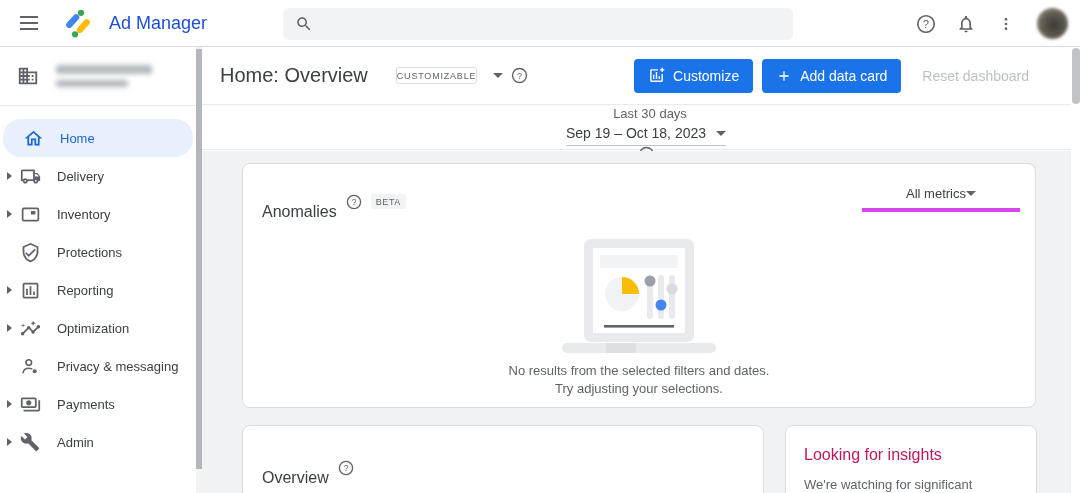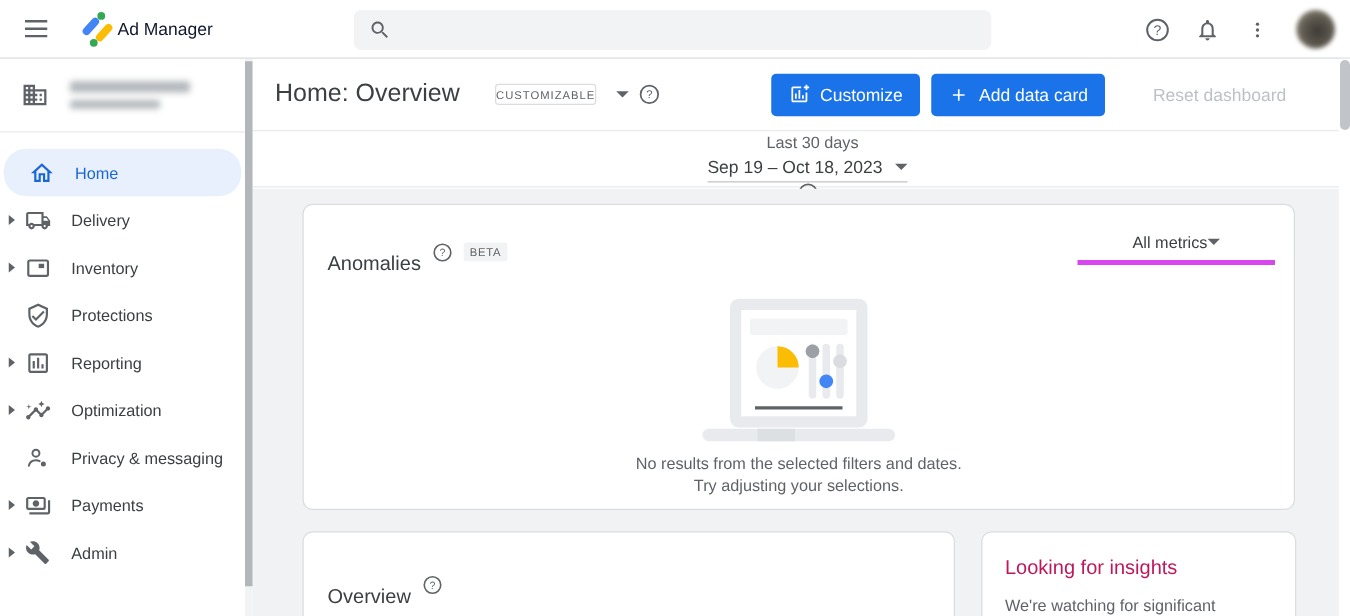--- a/index.html
+++ b/index.html
@@ -5,21 +5,21 @@
   * { box-sizing: border-box; margin: 0; padding: 0; }
   html,body { width:1080px; height:493px; overflow:hidden; }
   body { font-family:"Liberation Sans","DejaVu Sans",sans-serif; background:#fff; position:relative; color:#3c4043; }
 
   
   .topbar { position:absolute; top:0; left:0; right:0; height:47px; background:#fff;
             border-bottom:1px solid #dadce0; display:flex; align-items:center; z-index:10; }
   .hamburger { margin-left:17px; width:24px; height:24px; background:none; border:none; cursor:pointer;
                display:flex; align-items:center; justify-content:center; }
   .logo { margin-left:22px; width:30px; height:30px; }
-  .app-name { margin-left:1px; font-size:14px; color:#0f172a; }
+  .app-name { margin-left:16px; font-size:18px; color:#1d4ed8; }
   .searchbox { position:absolute; left:283px; top:8px; width:510px; height:32px; background:#f1f3f4;
                border-radius:6px; display:flex; align-items:center; padding:0 12px; }
   .searchbox input { border:none; background:transparent; outline:none; flex:1; margin-left:10px;
                      font-size:14px; color:#3c4043; font-family:inherit; }
   .topbar-right { position:absolute; right:12px; top:0; height:47px; display:flex; align-items:center; gap:14px; }
   .iconbtn { width:26px; height:26px; background:none; border:none; cursor:pointer; display:flex;
              align-items:center; justify-content:center; padding:0; }
   .avatar { width:31px; height:31px; border-radius:50%; margin-left:4px; cursor:pointer;
             background:radial-gradient(circle at 55% 55%, #3d3a35 0%, #5c584f 45%, #97907f 85%, #b5ad9c 100%);
             filter:blur(1.5px); }
@@ -51,21 +51,21 @@
   .title-group { display:flex; align-items:center; margin-left:18px; gap:8px; }
   .page-title { font-size:20px; color:#3c4043; }
   .customizable-badge { font-size:9px; letter-spacing:.8px; color:#5f6368; border:1px solid #dadce0;
                         border-radius:3px; padding:3px 0 2px; margin-left:20px; }
   .dd-caret { width:0; height:0; border-top:5px solid #5f6368; border-left:5px solid transparent;
               border-right:5px solid transparent; display:inline-block; cursor:pointer; }
   .header-actions { margin-left:auto; margin-right:43px; display:flex; align-items:center; gap:9px; }
   .btn-blue { background:#1a73e8; color:#fff; border:none; border-radius:4px; height:34px; padding:0 14px;
               font-size:14px; font-family:inherit; display:flex; align-items:center; gap:8px; cursor:pointer; }
   .btn-text-disabled { background:none; border:none; color:#bdc1c6; font-size:14px; font-family:inherit;
-                       padding:0 8px; margin-left:21px; cursor:default; }
+                       padding:0 8px; margin-left:4px; cursor:default; }
 
   .filter-bar { position:absolute; left:202px; top:106px; right:0; height:44px; background:#fff;
                 border-bottom:1px solid #e8eaed; display:flex; align-items:center;flex-direction:column; }
   .range-label { margin-left:18px; font-size:13px; color:#5f6368; }
   .date-dropdown { display:flex; align-items:center; margin-left:10px; gap:10px; cursor:pointer;
                    border-bottom:1px solid #c0c4c8; padding-bottom:4px; margin-top:4px; }
   .date-text { font-size:14px; color:#3c4043; }
   .vert-div { width:1px; height:32px; background:#dadce0; margin-left:38px; }
   .add-filter { display:flex; align-items:center; gap:14px; margin-left:18px; cursor:pointer; }
   .add-filter span { font-size:14px; color:#14532d; }

